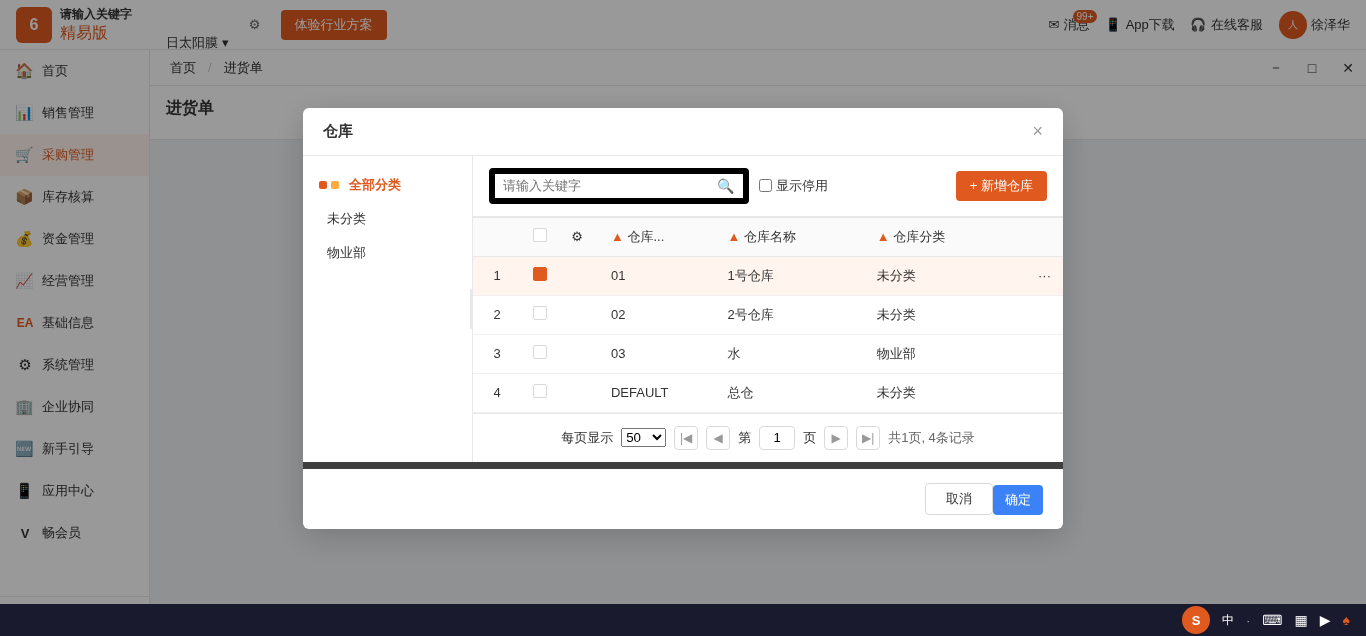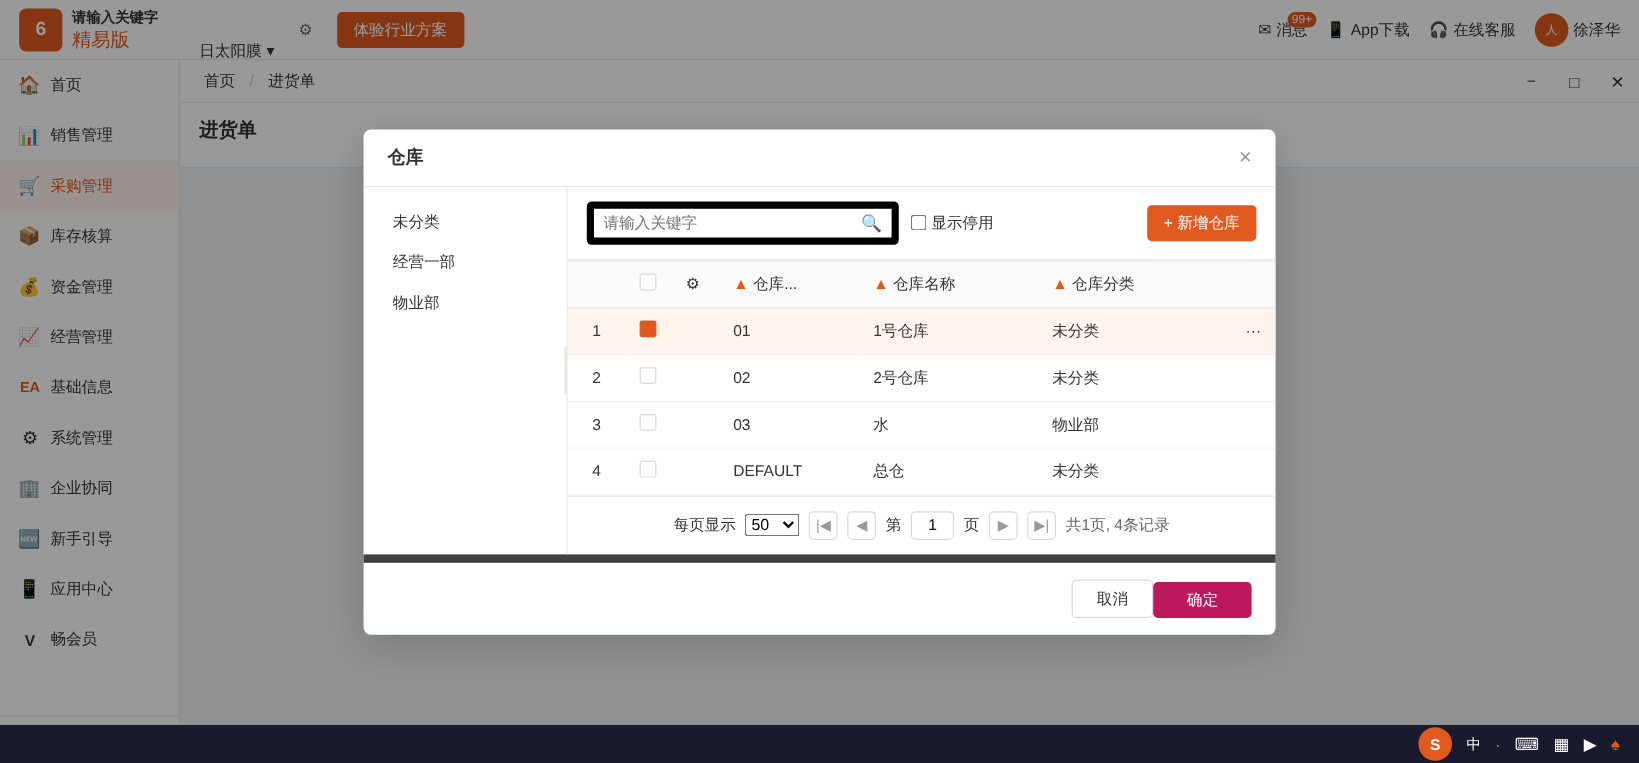--- a/index.html
+++ b/index.html
@@ -263,22 +263,22 @@
       padding: 14px 20px;
       border-top: 7px solid #404040;
       display: flex; align-items: flex-end; justify-content: flex-end;
     }
     .btn-cancel {
       background: #fff; color: #333;
       border: 1px solid #d9d9d9; padding: 6px 20px;
       border-radius: 4px; cursor: pointer; font-size: 13px;
     }
     .btn-confirm {
-      background: #be185d; color: white;
-      border: none; padding: 6px 28px;
+      background: #3b82f6; color: white;
+      border: none; padding: 6px 12px;
       border-radius: 4px; cursor: pointer; font-size: 13px;
     }
 
     
     .bottom-bar {
       position: fixed; bottom: 0; left: 0; right: 0;
       height: 32px;
       background: #1a1a2e;
       display: flex; align-items: center; justify-content: flex-end;
       padding: 0 16px; gap: 12px; z-index: 2000;
@@ -432,22 +432,28 @@
   <div class="modal">
 
     <div class="modal-header">
       <span class="modal-title">仓库</span>
       <span class="modal-close">×</span>
     </div>
 
     <div class="modal-body">
 
       <div class="category-panel" style="position:relative;">
+        <div class="category-header">
+          <div style="display:flex;gap:2px;margin-right:4px">
+            <div class="category-dot"></div>
+            <div class="category-dot2"></div>
+          </div>
+          <span>全部分类</span>
+        </div>
         <div class="category-item">未分类</div>
-        <div class="category-item">经营一部</div>
         <div class="category-item">物业部</div>
 
         <div class="collapse-btn">《</div>
       </div>
 
       <div class="table-panel">
 
         <div class="table-toolbar">
           <div class="search-input-wrap">
             <input type="text" placeholder="请输入关键字" style="">

